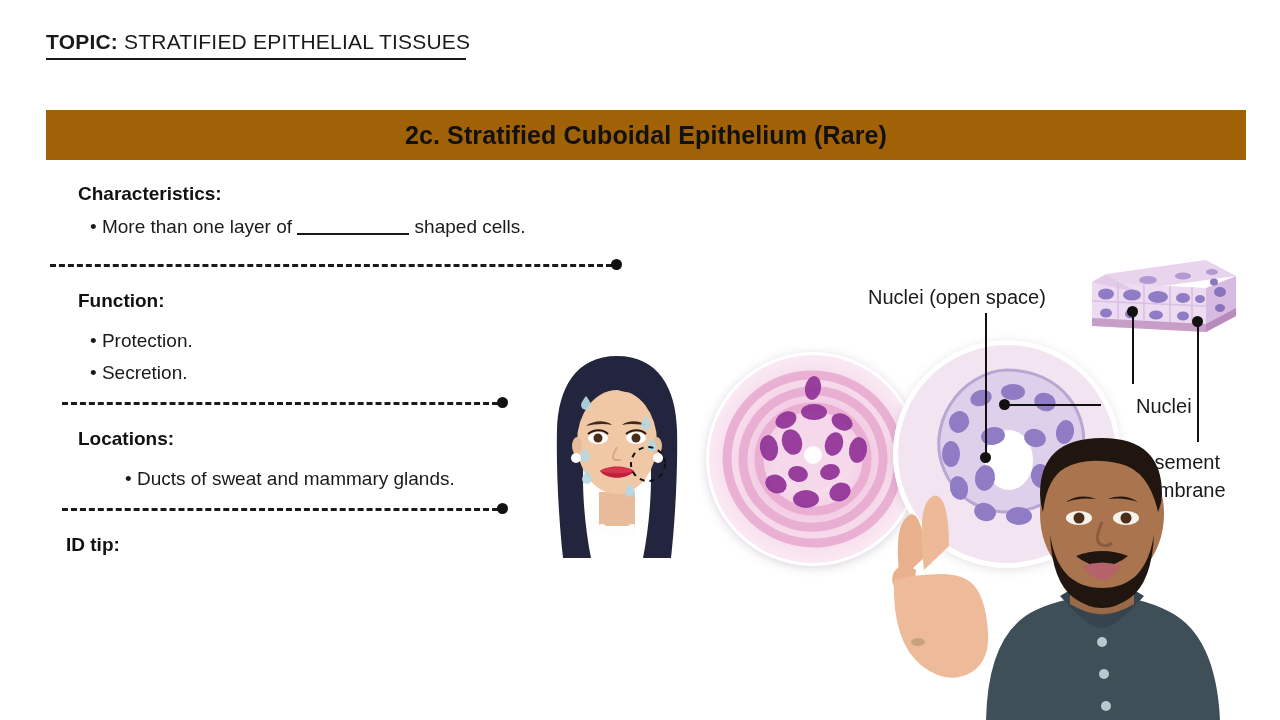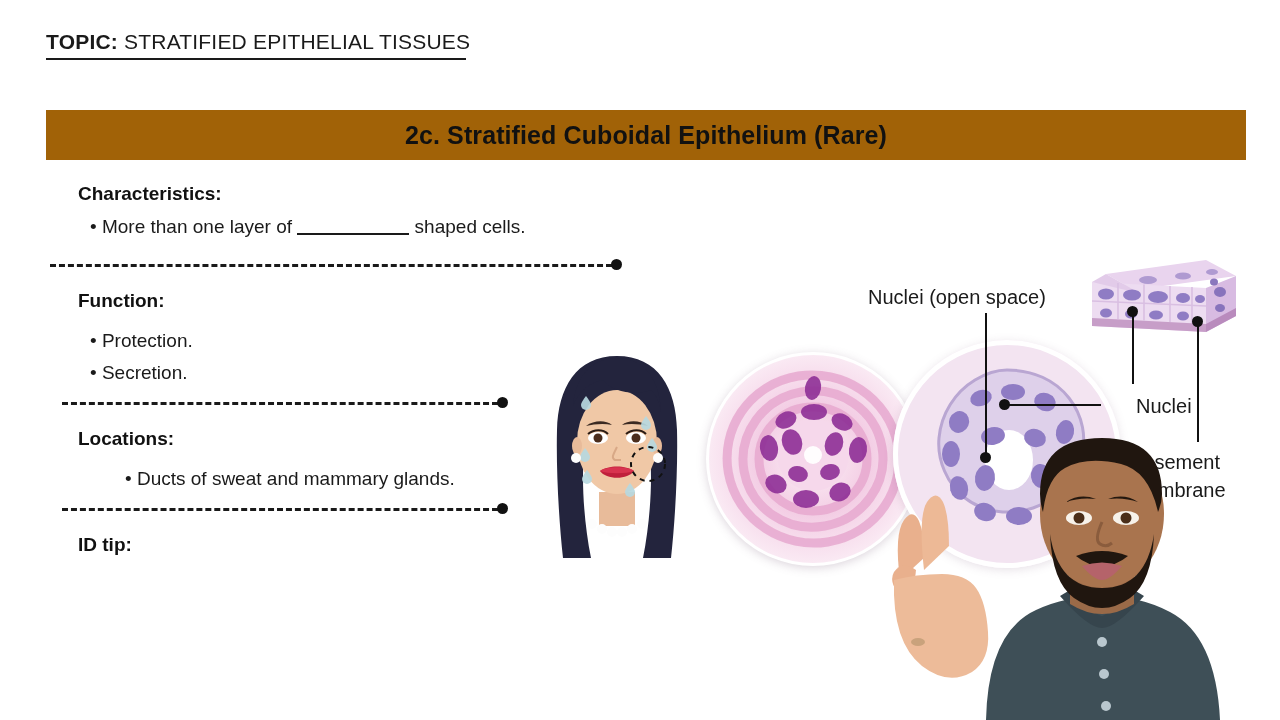--- a/index.html
+++ b/index.html
@@ -147,21 +147,21 @@
     <div class="enddot"></div>
   </div>
 
   <div class="sec-head" style="left:78px; top:428px;">Locations:</div>
   <div class="bullet" style="left:90px; top:468px;margin-left:35px;">• Ducts of sweat and mammary glands.</div>
   <div class="dashrow" style="left:62px; top:504px; width:446px;">
     <div class="line"></div>
     <div class="enddot"></div>
   </div>
 
-  <div class="sec-head" style="left:78px; top:534px;">ID tip:</div>
+  <div class="sec-head" style="left:66px; top:534px;">ID tip:</div>
 
   <div class="art woman">
     <svg viewBox="0 0 186 212" width="186" height="212">
 
       <path d="M93 4C52 4 34 36 33 78c-1 40 2 92 6 128h28c-8-40-10-86-6-112 8 12 22 18 32 18s24-6 32-18c4 26 2 72-6 112h28c4-36 7-88 6-128C152 36 134 4 93 4Z" fill="#23243d"></path>
 
       <path d="M75 140h36v34H75z" fill="#e8bb9a"></path>
 
       <ellipse cx="93" cy="90" rx="40" ry="52" fill="#f0c8a6"></ellipse>
 

